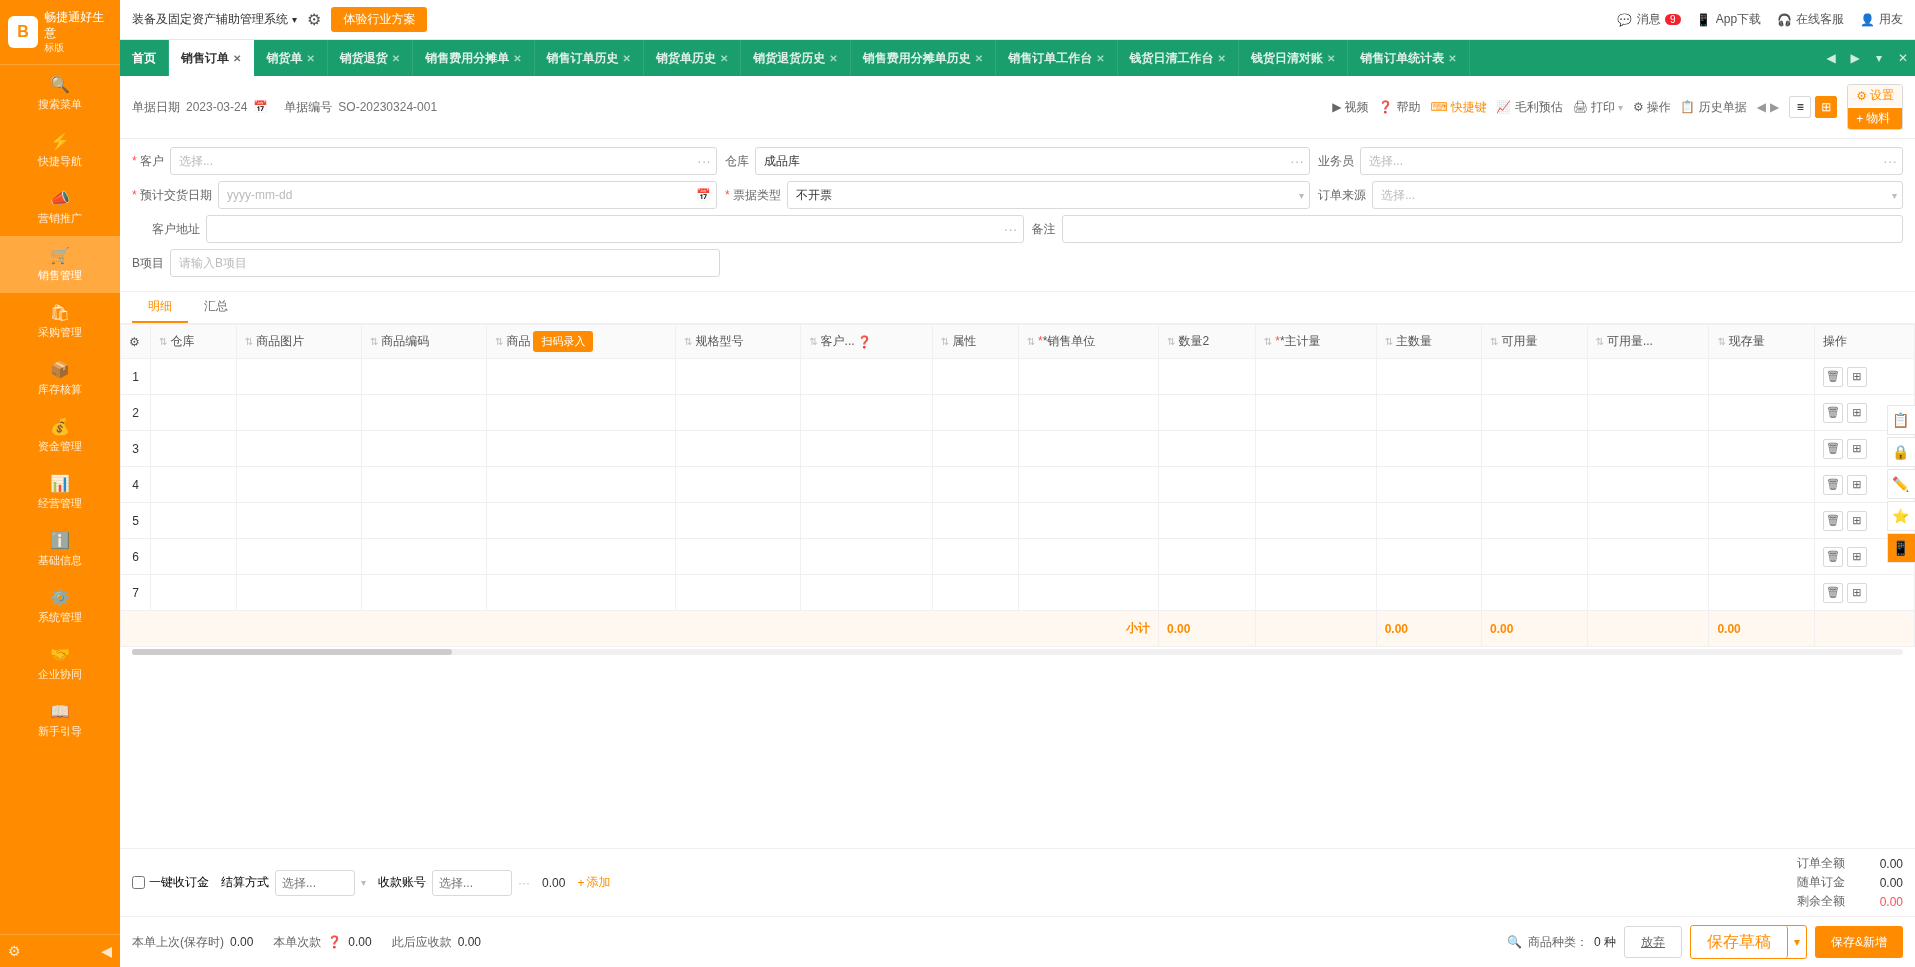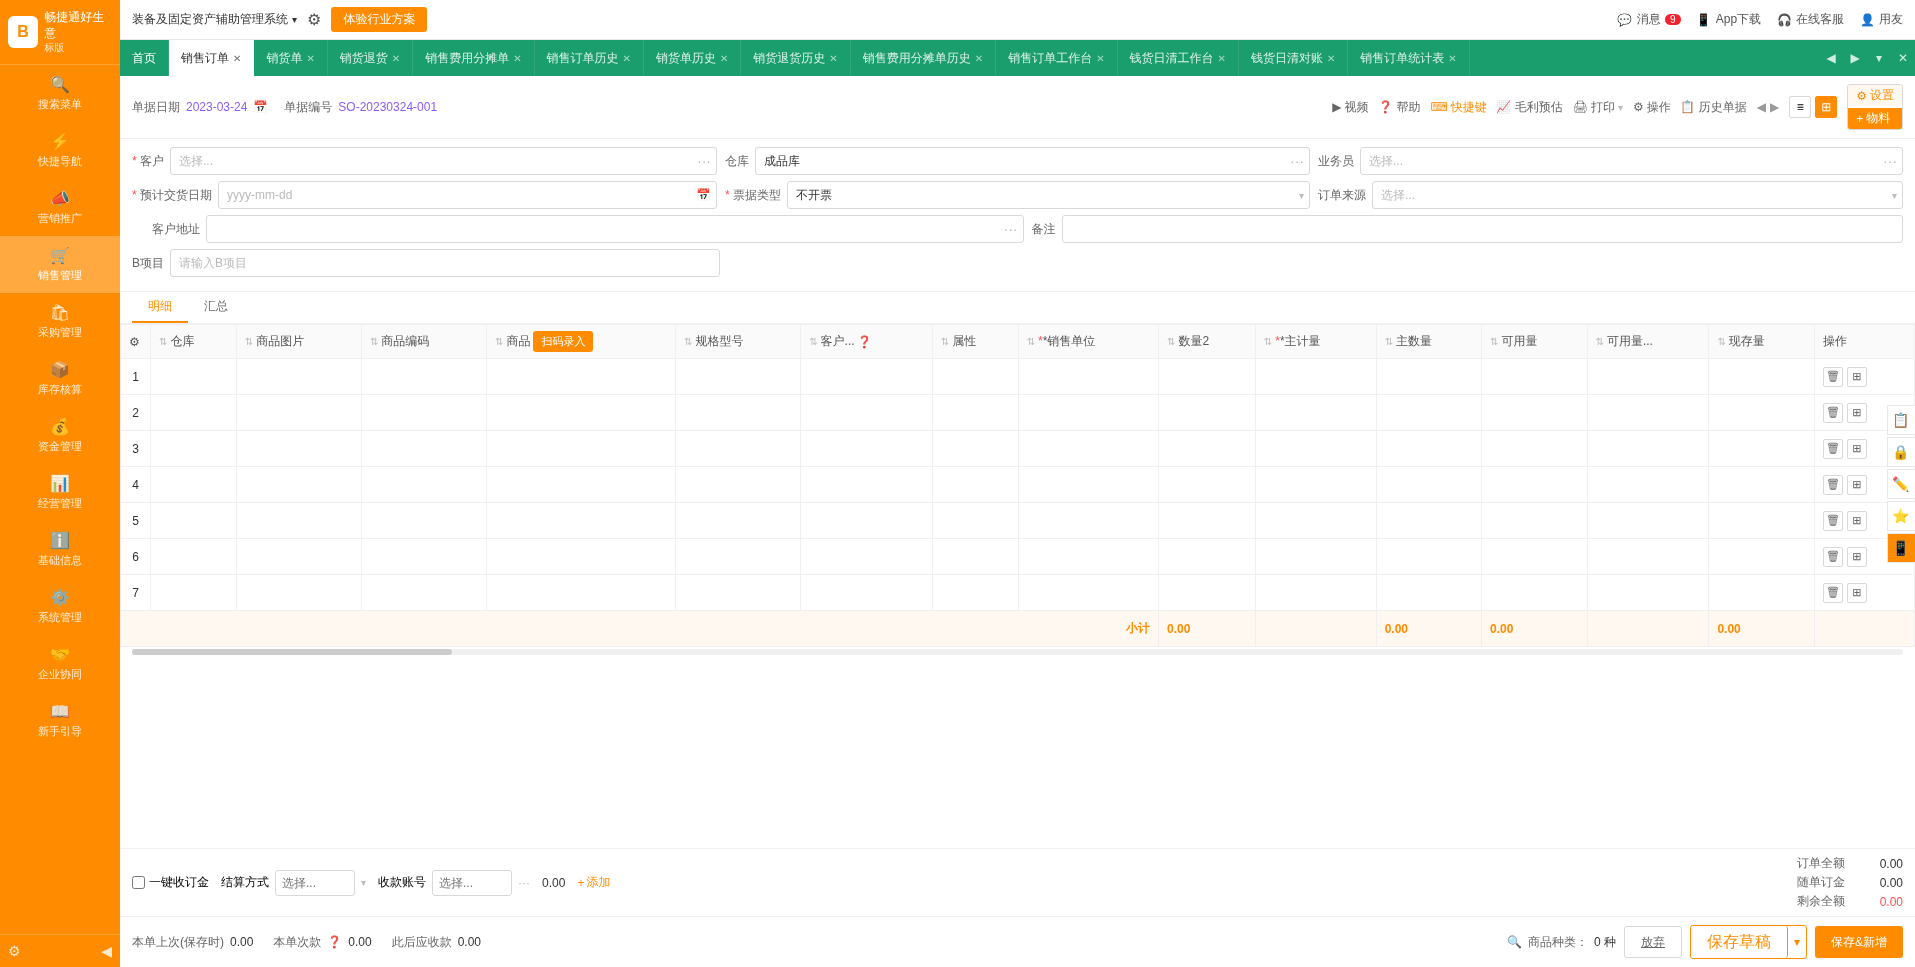--- a/index.html
+++ b/index.html
@@ -133,20 +133,21 @@
       padding: 0 12px;
       display: flex;
       align-items: center;
       gap: 4px;
       color: rgba(255,255,255,0.85);
       cursor: pointer;
       white-space: nowrap;
       font-size: 12px;
       border-right: 1px solid rgba(255,255,255,0.1);
       flex-shrink: 0;
+      font-weight: bold;
     }
     .nav-tab.active { background: #fff; color: #333; border-radius: 3px 3px 0 0; }
     .nav-tab .close-x { font-size: 10px; opacity: 0.7; }
     .nav-tab-home { background: #1a9e6e; color: #fff; }
     .nav-tabs-arrows {
       display: flex;
       margin-left: auto;
       flex-shrink: 0;
     }
     .nav-arrow-btn {
@@ -171,21 +172,21 @@
       padding: 8px 12px;
       display: flex;
       align-items: center;
       gap: 16px;
       border-bottom: 1px solid #f0f0f0;
       flex-shrink: 0;
     }
     .form-header-field {
       display: flex; align-items: center; gap: 6px;
     }
-    .form-header-value { color: #8b5cf6; }
+    .form-header-value { color: #737373; }
     .form-header-right {
       margin-left: auto;
       display: flex; align-items: center; gap: 10px;
     }
     .form-action-btn {
       display: flex; align-items: center; gap: 3px;
       color: #666; cursor: pointer; font-size: 12px;
     }
     .form-header-icons { display: flex; gap: 4px; }
     .grid-btn {

